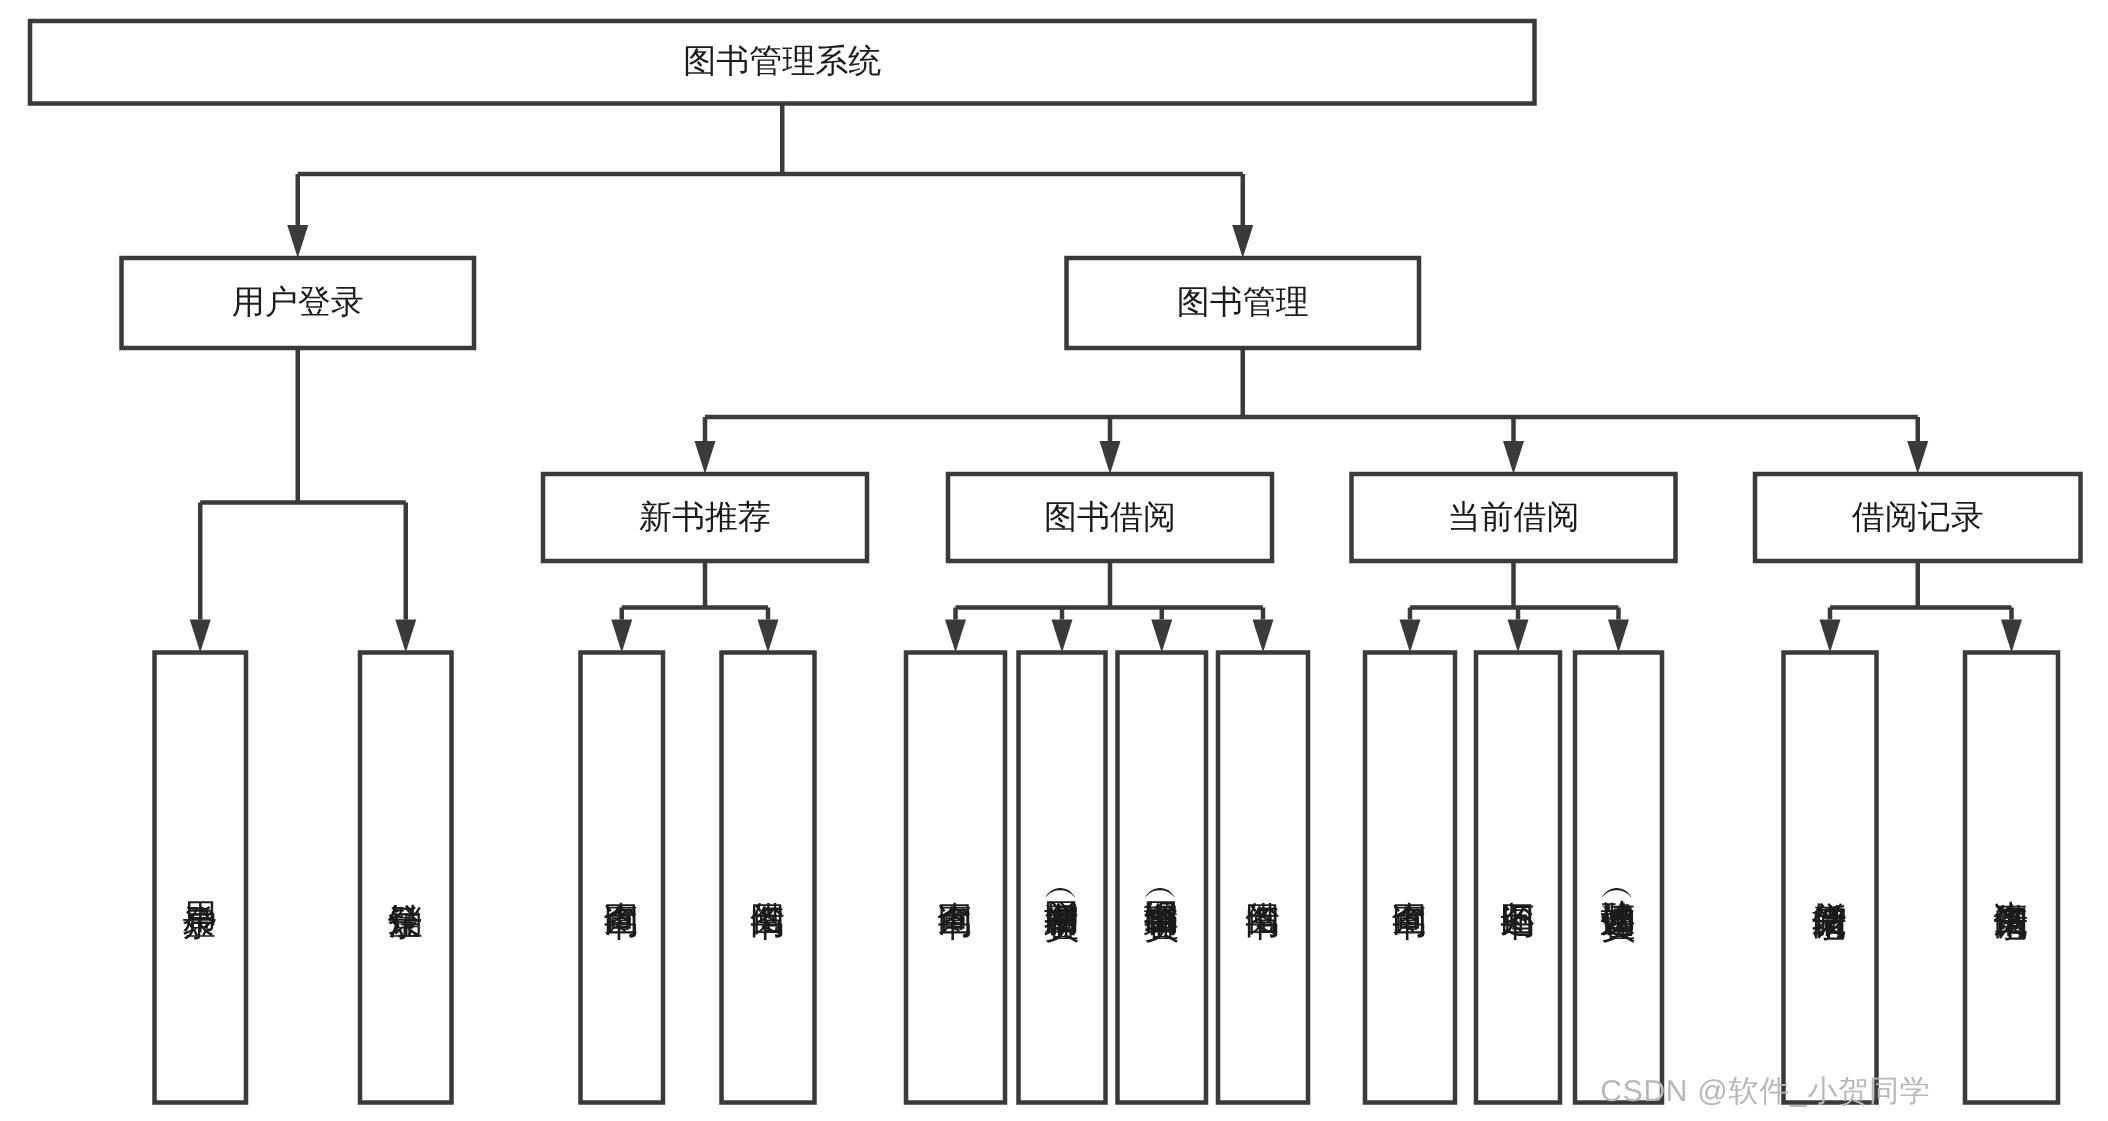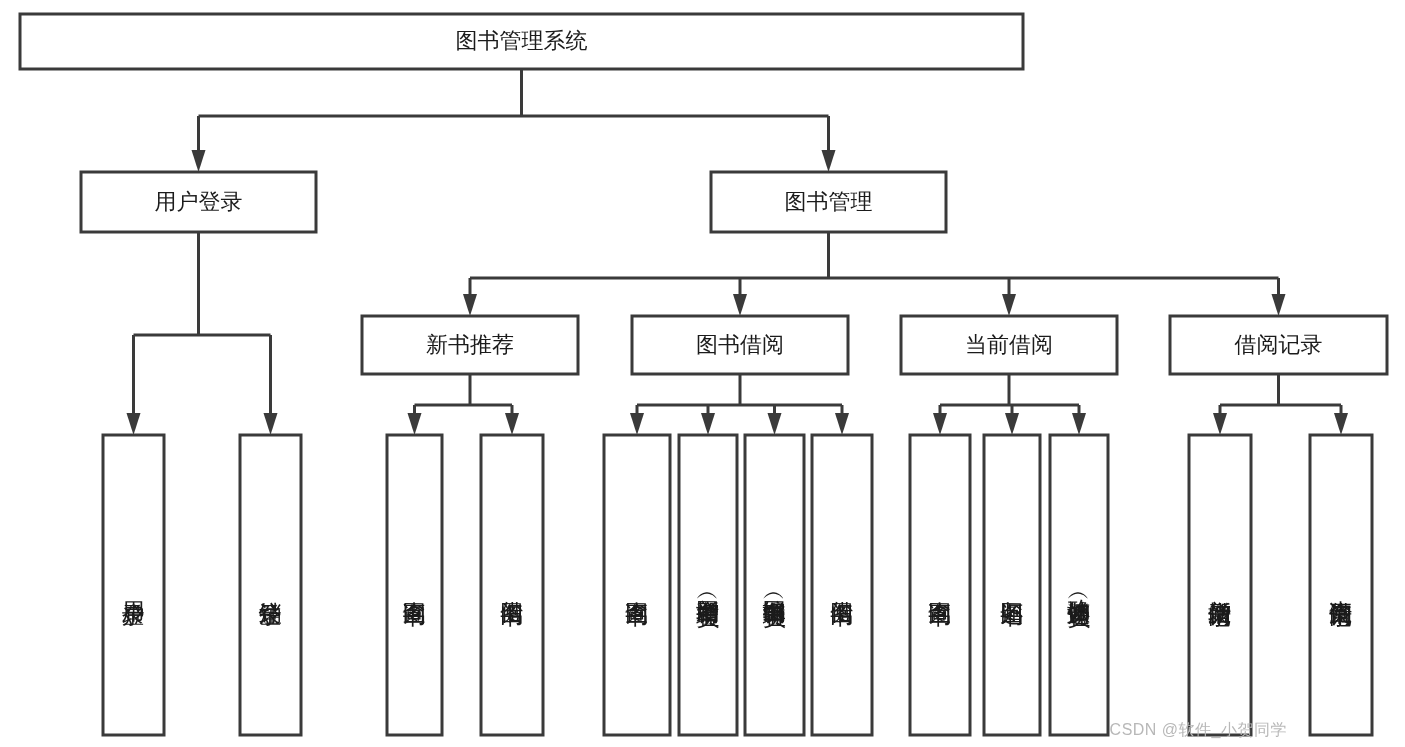--- a/index.html
+++ b/index.html
@@ -65,21 +65,21 @@
     line-height: 1.06;
     letter-spacing: 1px;
     color: #1b1b1b;
     white-space: nowrap;
   }
   .watermark {
     position: absolute;
     right: 8px;
     bottom: 6px;
     font-family: "Liberation Sans", "DejaVu Sans", sans-serif;
-    font-size: 16px;
+    font-size: 20px;
     color: #b8b8b8;
     letter-spacing: 0.5px;
     white-space: nowrap;
     pointer-events: none;
   }
 </style>
 </head>
 <body>
 
 <div id="diagram-root">

